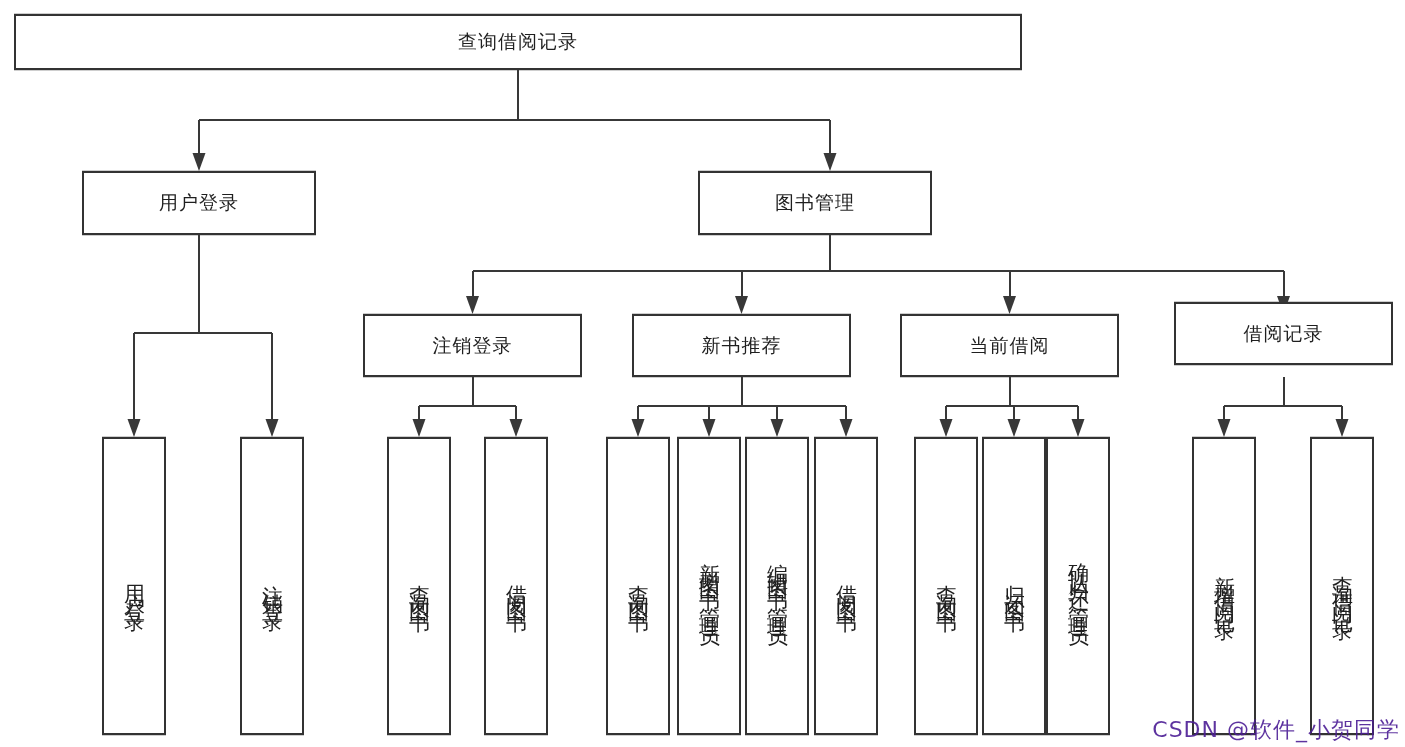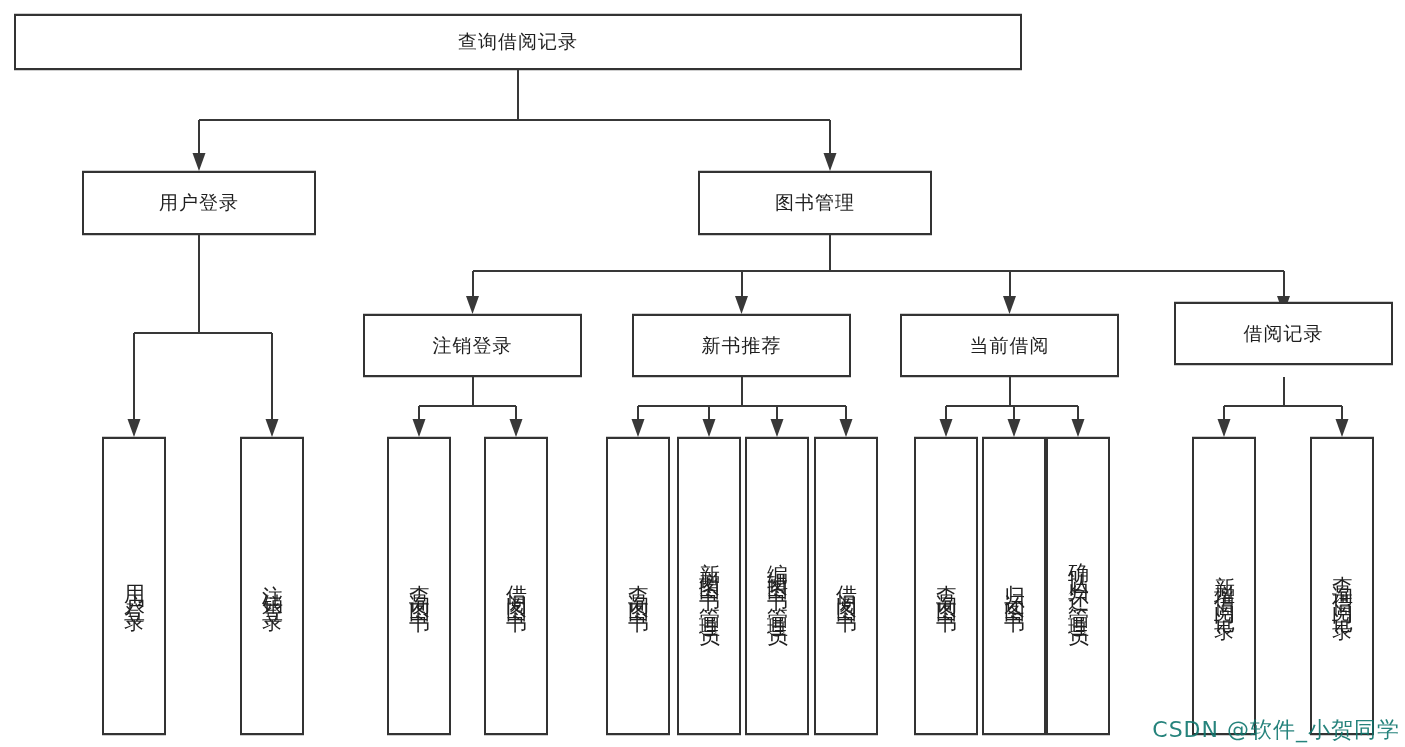--- a/index.html
+++ b/index.html
@@ -173,14 +173,14 @@
       <div class="node v" style="left: 1046px; top: 437px; width: 64px; height: 298px;">
         <span class="label">确认归还（管理员）</span>
       </div>
       <div class="node v" style="left: 1192px; top: 437px; width: 64px; height: 298px;">
         <span class="label">新增借阅记录</span>
       </div>
       <div class="node v" style="left: 1310px; top: 437px; width: 64px; height: 298px;">
         <span class="label">查询借阅记录</span>
       </div>
     </div>
-  <div id="watermark" style="color: #0f766e; margin-top: 43px;">CSDN @软件_小贺同学</div>
+  <div id="watermark" style="color: #4c1d95; margin-top: 43px;">CSDN @软件_小贺同学</div>
 </div>
 
 </body></html>

